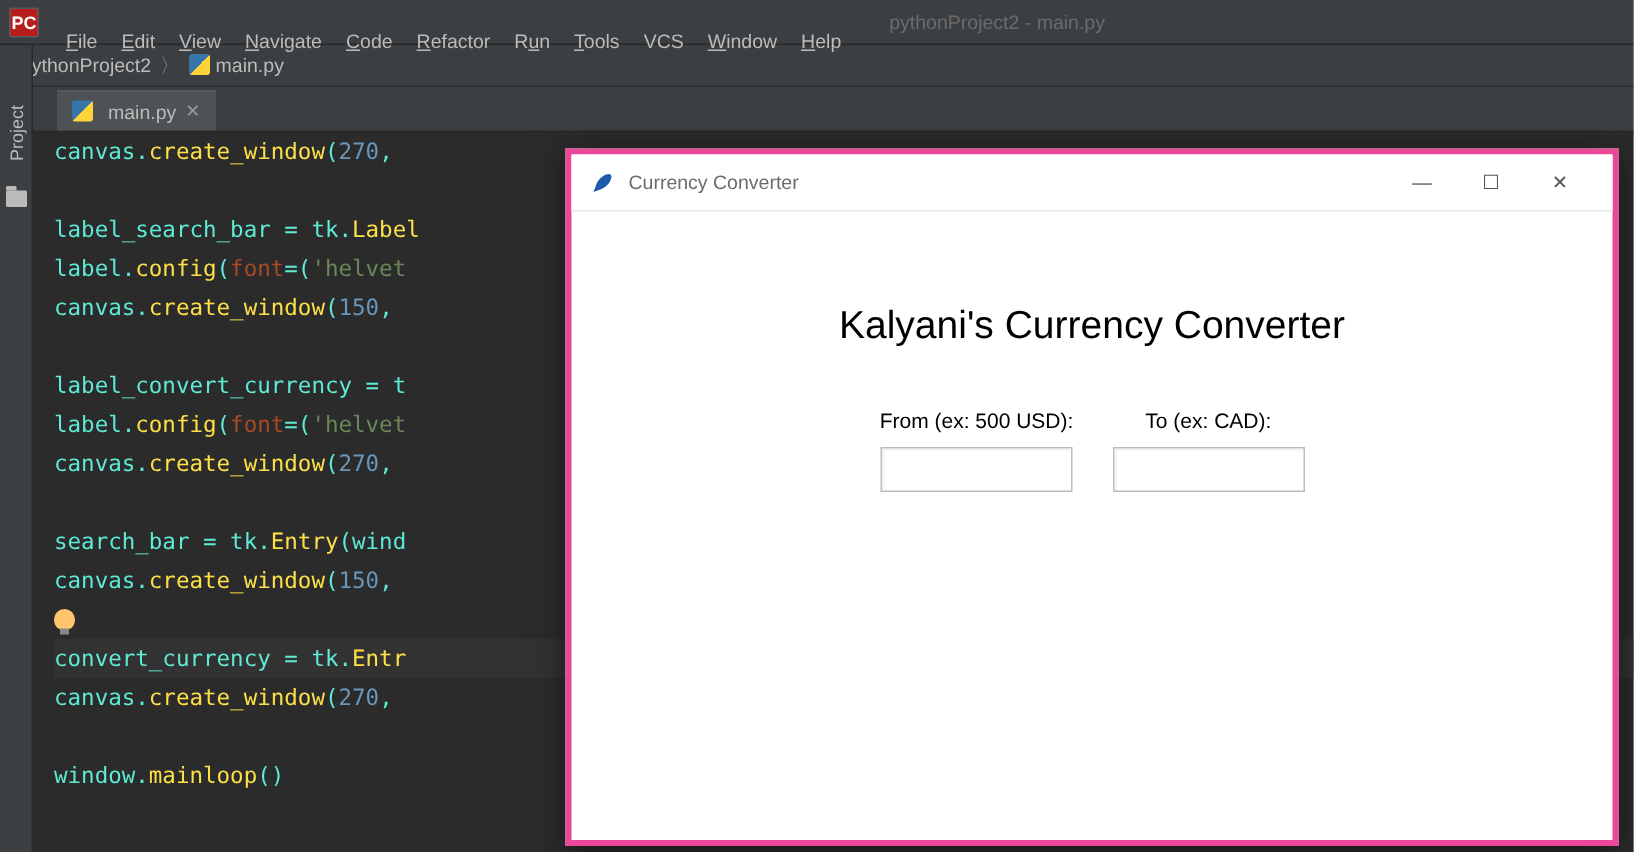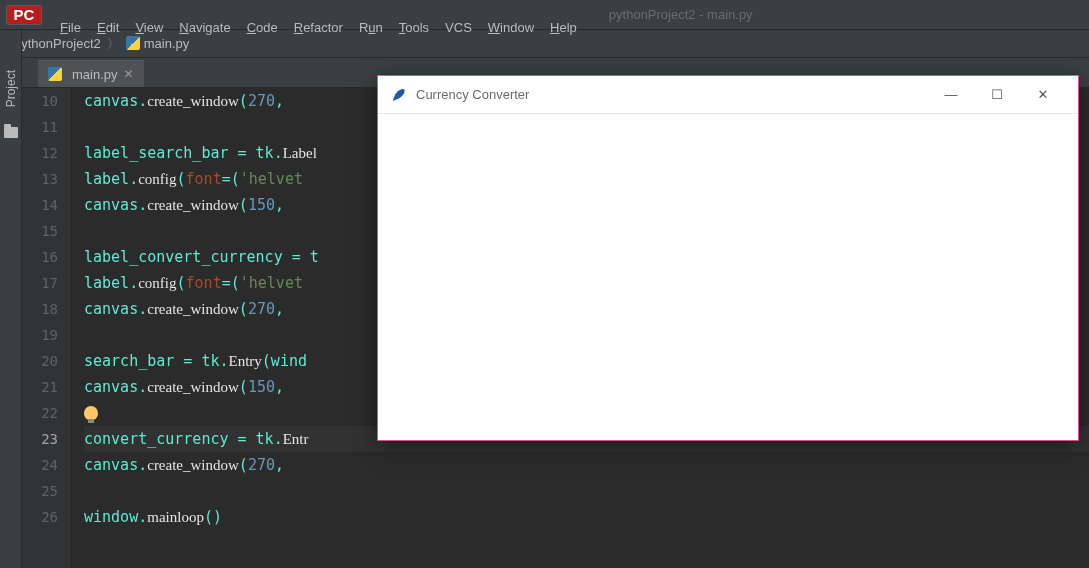--- a/index.html
+++ b/index.html
@@ -1,20 +1,20 @@
 <!DOCTYPE html>
 <html><head>
 <meta charset="utf-8">
 <style>
 * { margin: 0; padding: 0; box-sizing: border-box; }
 body { width: 1089px; height: 568px; background: #2b2b2b; font-family: "Segoe UI", sans-serif; overflow: hidden; position: relative; }
 
 
 .menubar { height: 30px; background: #3c3f41; display: flex; align-items: center; padding: 0 6px; color: #bbbbbb; font-size: 13px; border-bottom: 1px solid #282828; }
-.menubar .logo { width: 36px; height: 20px; background: #b91c1c; border: 1px solid #5a5a5a; display: flex; align-items: center; justify-content: center; font-size: 15px; font-weight: bold; color: #fff; margin-right: 10px; border-radius: 2px; }
+.menubar .logo { width: 20px; height: 20px; background: #b91c1c; border: 1px solid #5a5a5a; display: flex; align-items: center; justify-content: center; font-size: 12px; font-weight: bold; color: #fff; margin-right: 10px; border-radius: 2px; }
 .menubar .item { padding: 0 8px; cursor: pointer; margin-top: 25px; }
 .menubar .item u { text-decoration: underline; }
 .menubar .title { margin-left: 24px; color: #6b6b6b; }
 
 
 .breadcrumb { height: 28px; background: #3c3f41; display: flex; align-items: center; padding: 0 14px; color: #bbbbbb; font-size: 13px; border-bottom: 1px solid #2a2a2a; gap: 6px; }
 .breadcrumb .chevron { color: #888; }
 .py-icon { width: 14px; height: 14px; display: inline-block; background: linear-gradient(135deg, #3776ab 50%, #ffd43b 50%); border-radius: 2px; margin-right: 4px; vertical-align: -2px; }
 
 
@@ -28,31 +28,31 @@
 .sidebar .folder-icon { width: 14px; height: 11px; background: #bbbbbb; border-radius: 1px; position: relative; }
 .sidebar .folder-icon::before { content: ""; position: absolute; top: -3px; left: 0; width: 7px; height: 3px; background: #bbbbbb; border-radius: 1px 1px 0 0; }
 
 
 .editor-wrap { position: absolute; left: 22px; top: 88px; right: 0; bottom: 0; background: #2b2b2b; display: flex; }
 .gutter { width: 48px; background: #313335; color: #606366; font-family: Consolas, monospace; font-size: 14px; text-align: right; padding-right: 12px; line-height: 26px; padding-top: 0; }
 .gutter .ln { height: 26px; }
 .gutter .ln.active { color: #a4a3a3; }
 .code { flex: 1; font-family: Consolas, monospace; font-size: 15px; color: #a9b7c6; line-height: 26px; padding-left: 14px; white-space: pre; position: relative; }
 .code .line { height: 26px; }
-.code .fn { color: #e5e5e5; font-family: Liberation Serif, serif; }
+.code .fn { color: #fde047; }
 .code .param { color: #aa4926; margin-top: 20px; }
 .code .str { color: #6a8759; }
 .code .num { color: #6897bb; margin-top: 28px; }
 .code .ident { color: #5eead4; }
 .code .active-line { background: #323232; }
 .bulb { display:inline-block; width:14px; height:14px; background:#ffc66d; border-radius:50% 50% 45% 45%; position:relative; vertical-align:-2px; }
 .bulb::after { content:""; position:absolute; bottom:-3px; left:4px; width:6px; height:4px; background:#888; }
 
 
-.tkwin { position: absolute; left: 377px; top: 75px; width: 702px; height: 366px; background: #ffffff; box-shadow: 0 4px 20px rgba(0,0,0,0.5); border: 1px solid #ec4899; }
+.tkwin { position: absolute; left: 377px; top: 99px; width: 702px; height: 465px; background: #ffffff; box-shadow: 0 4px 20px rgba(0,0,0,0.5); border: 4px solid #ec4899; }
 .tk-titlebar { height: 38px; background: #ffffff; display: flex; align-items: center; padding: 0 12px; color: #6b6b6b; font-size: 13px; border-bottom: 1px solid #e8e8e8; }
 .tk-titlebar .tk-feather { width: 16px; height: 16px; margin-right: 10px; color: #1e5aa8; }
 .tk-titlebar .tk-controls { margin-left: auto; display: flex; gap: 0; }
 .tk-titlebar .tk-btn { width: 46px; height: 38px; display: flex; align-items: center; justify-content: center; color: #555; font-size: 13px; }
 .tk-body { padding-top: 60px; text-align: center; color: #000; }
 .tk-body h1 { font-family: Arial, sans-serif; font-size: 26px; font-weight: normal; margin-bottom: 40px; }
 .tk-fields { display: flex; justify-content: center; gap: 26px; }
 .tk-field label { display: block; font-family: Arial, sans-serif; font-size: 14px; margin-bottom: 10px; }
 .tk-field input { width: 128px; height: 30px; border: 1px solid #bdbdbd; background: #fff; box-shadow: inset 1px 1px 2px rgba(0,0,0,0.08); padding: 2px 4px; font-size: 13px; }
 </style>
@@ -88,47 +88,41 @@
     <span class="close">✕</span>
   </div>
 </div>
 
 <div class="sidebar">
   <div class="rotlabel">Project</div>
   <div class="folder-icon"></div>
 </div>
 
 <div class="editor-wrap">
-  <div class="gutter" id="gutter">
-      <div class="ln">10</div>
-      <div class="ln">11</div>
-      <div class="ln">12</div>
-      <div class="ln">13</div>
-      <div class="ln">14</div>
-      <div class="ln">15</div>
-      <div class="ln">16</div>
-      <div class="ln">17</div>
-      <div class="ln">18</div>
-      <div class="ln">19</div>
-      <div class="ln">20</div>
-      <div class="ln">21</div>
-      <div class="ln">22</div>
-      <div class="ln active">23</div>
-      <div class="ln">24</div>
-      <div class="ln">25</div>
-      <div class="ln">26</div>
-    </div>
   <div class="code" id="code"><div class="line"><span class="ident">canvas</span><span class="ident">.</span><span class="fn">create_window</span><span class="ident">(</span><span class="num">270</span><span class="ident">,</span></div><div class="line"></div><div class="line"><span class="ident">label_search_bar </span><span class="ident">= </span><span class="ident">tk</span><span class="ident">.</span><span class="fn">Label</span></div><div class="line"><span class="ident">label</span><span class="ident">.</span><span class="fn">config</span><span class="ident">(</span><span class="param">font</span><span class="ident">=(</span><span class="str">'helvet</span></div><div class="line"><span class="ident">canvas</span><span class="ident">.</span><span class="fn">create_window</span><span class="ident">(</span><span class="num">150</span><span class="ident">, </span></div><div class="line"></div><div class="line"><span class="ident">label_convert_currency </span><span class="ident">= </span><span class="ident">t</span></div><div class="line"><span class="ident">label</span><span class="ident">.</span><span class="fn">config</span><span class="ident">(</span><span class="param">font</span><span class="ident">=(</span><span class="str">'helvet</span></div><div class="line"><span class="ident">canvas</span><span class="ident">.</span><span class="fn">create_window</span><span class="ident">(</span><span class="num">270</span><span class="ident">, </span></div><div class="line"></div><div class="line"><span class="ident">search_bar </span><span class="ident">= </span><span class="ident">tk</span><span class="ident">.</span><span class="fn">Entry</span><span class="ident">(</span><span class="ident">wind</span></div><div class="line"><span class="ident">canvas</span><span class="ident">.</span><span class="fn">create_window</span><span class="ident">(</span><span class="num">150</span><span class="ident">, </span></div><div class="line"><span class="bulb"></span></div><div class="line active-line"><span class="ident">convert_currency </span><span class="ident">= </span><span class="ident">tk</span><span class="ident">.</span><span class="fn">Entr</span></div><div class="line"><span class="ident">canvas</span><span class="ident">.</span><span class="fn">create_window</span><span class="ident">(</span><span class="num">270</span><span class="ident">, </span></div><div class="line"></div><div class="line"><span class="ident">window</span><span class="ident">.</span><span class="fn">mainloop</span><span class="ident">()</span></div></div>
 </div>
 
 <div class="tkwin">
   <div class="tk-titlebar">
     <svg class="tk-feather" viewBox="0 0 24 24" fill="currentColor">
         <path d="M20 3c-4 0-10 3-13 10l-3 8 8-3c7-3 10-9 10-13-1-1-1-2-2-2z"></path>
       </svg>
     <span>Currency Converter</span>
     <div class="tk-controls">
       <div class="tk-btn">—</div>
       <div class="tk-btn">☐</div>
       <div class="tk-btn">✕</div>
     </div>
   </div>
+  <div class="tk-body">
+    <h1>Kalyani's Currency Converter</h1>
+    <div class="tk-fields">
+      <div class="tk-field">
+        <label>From (ex: 500 USD):</label>
+        <input type="text" value="" style="">
+      </div>
+      <div class="tk-field">
+        <label>To (ex: CAD):</label>
+        <input type="text" value="" style="">
+      </div>
+    </div>
+  </div>
 </div>
 
 </body></html>

